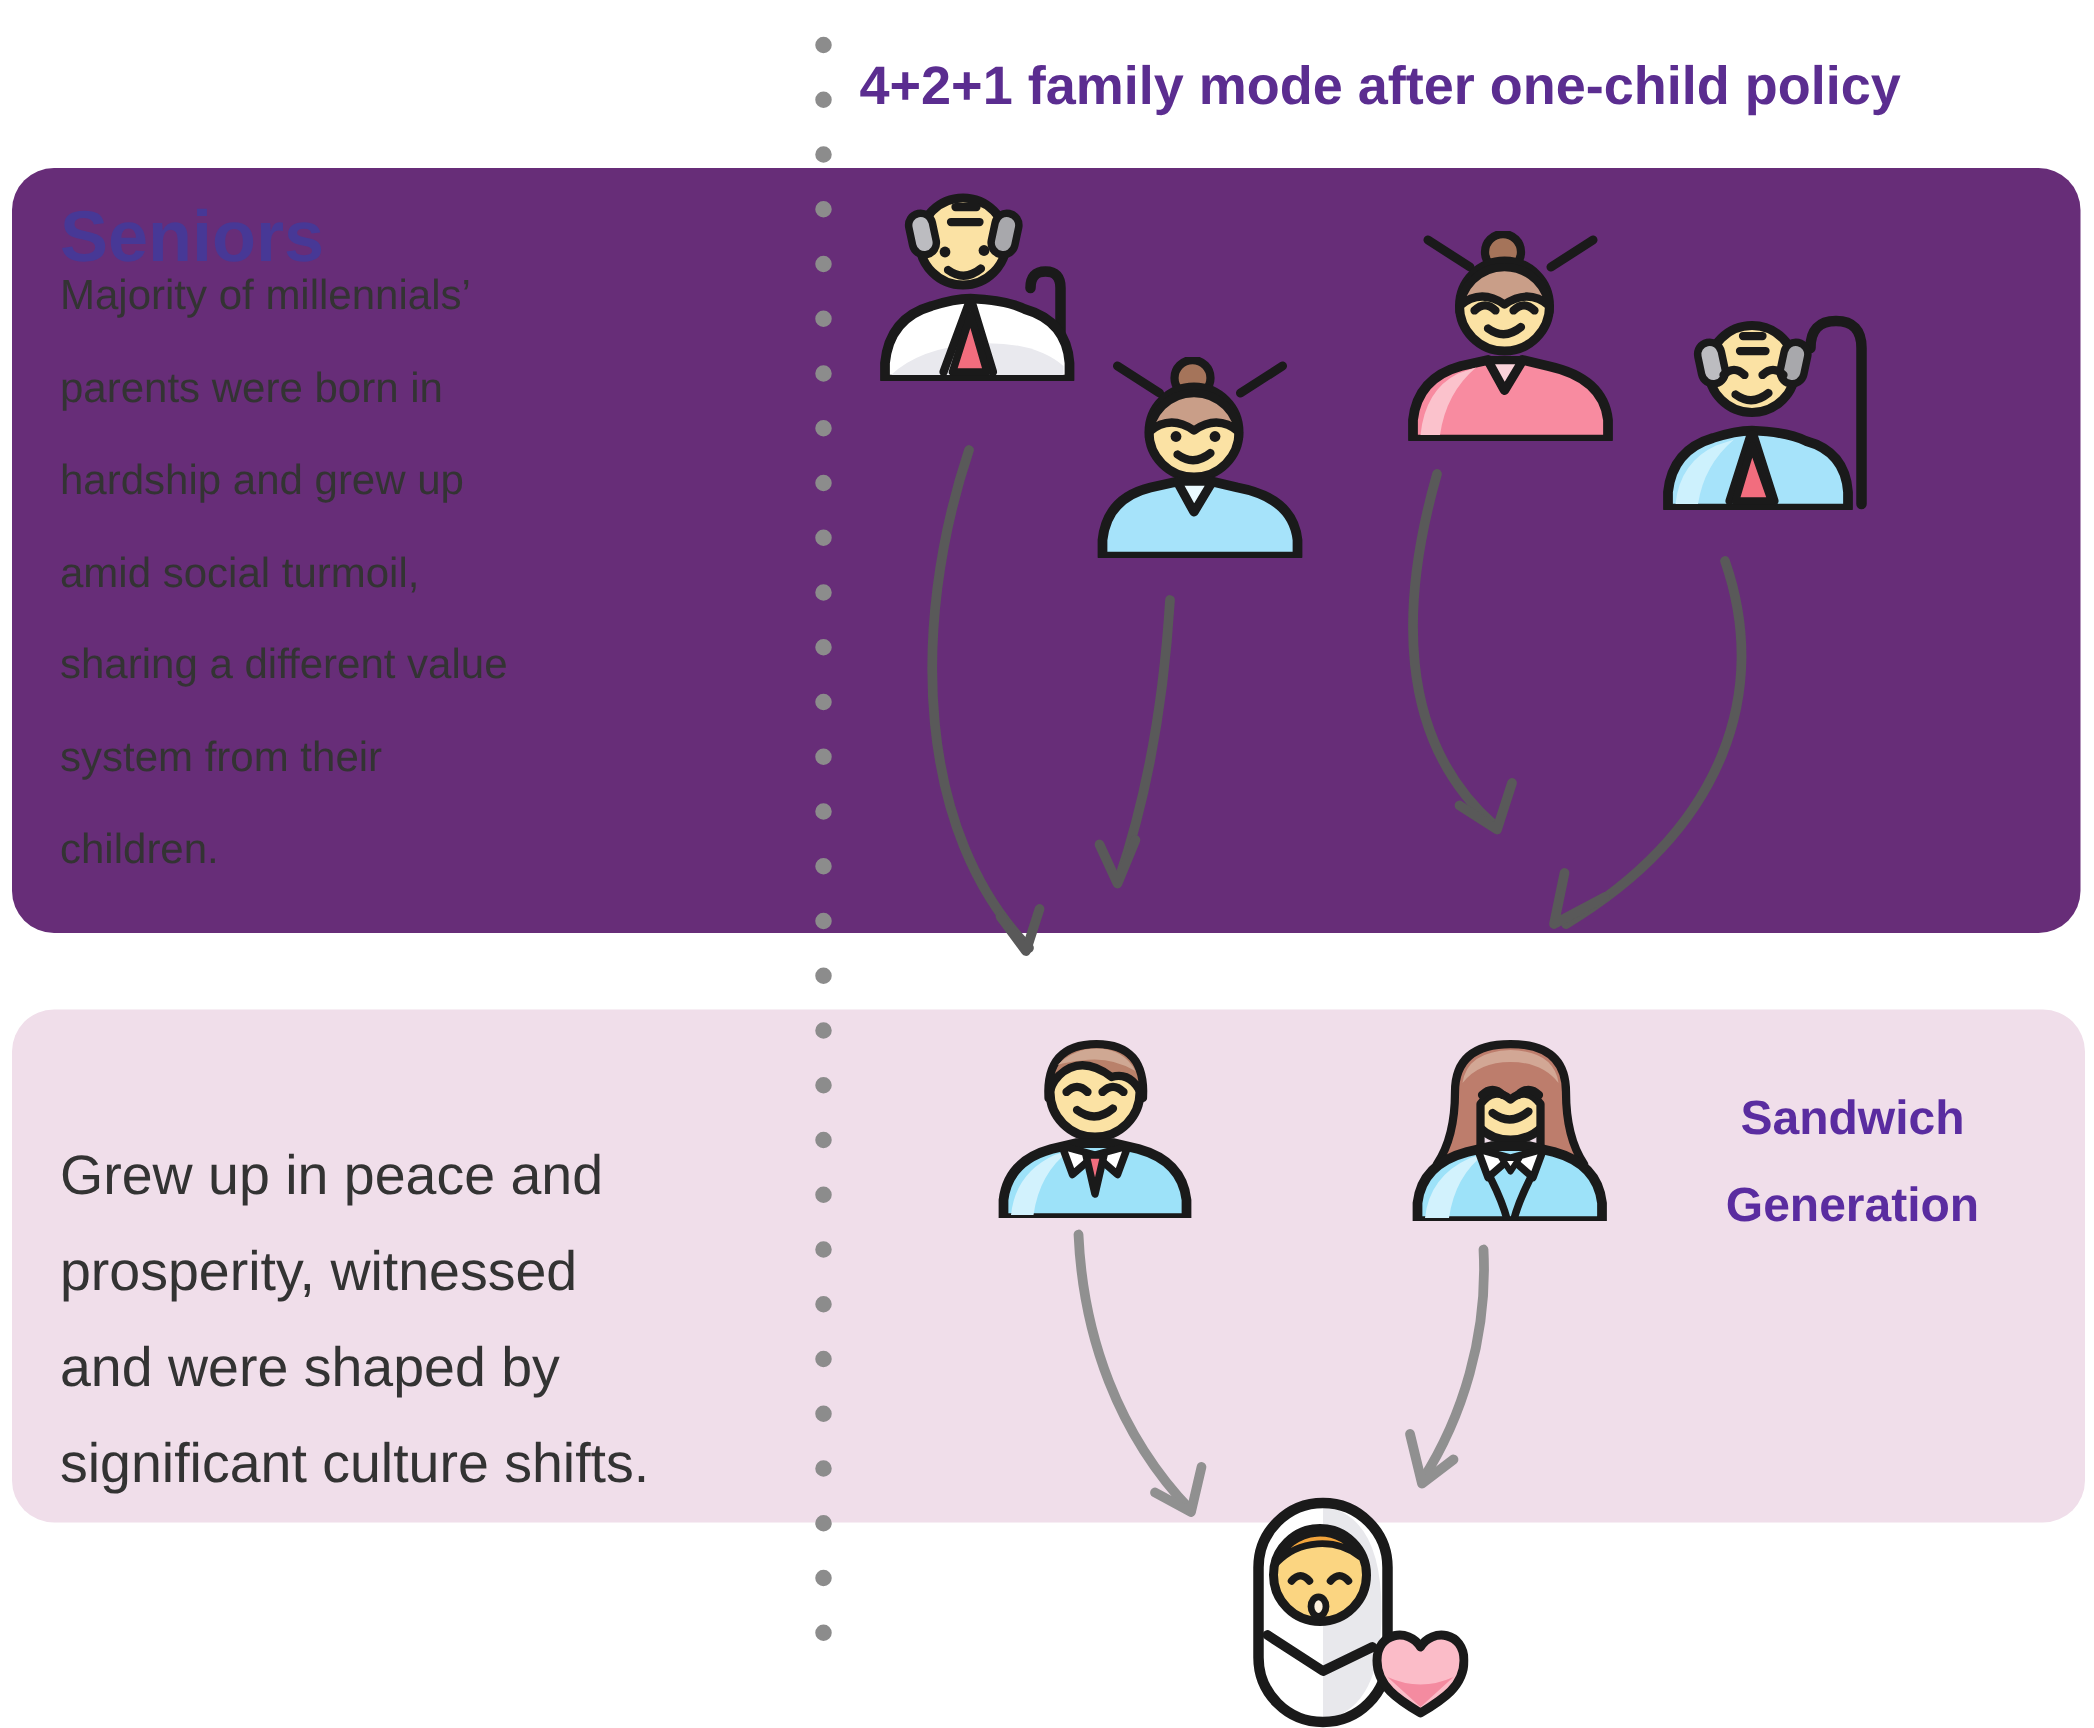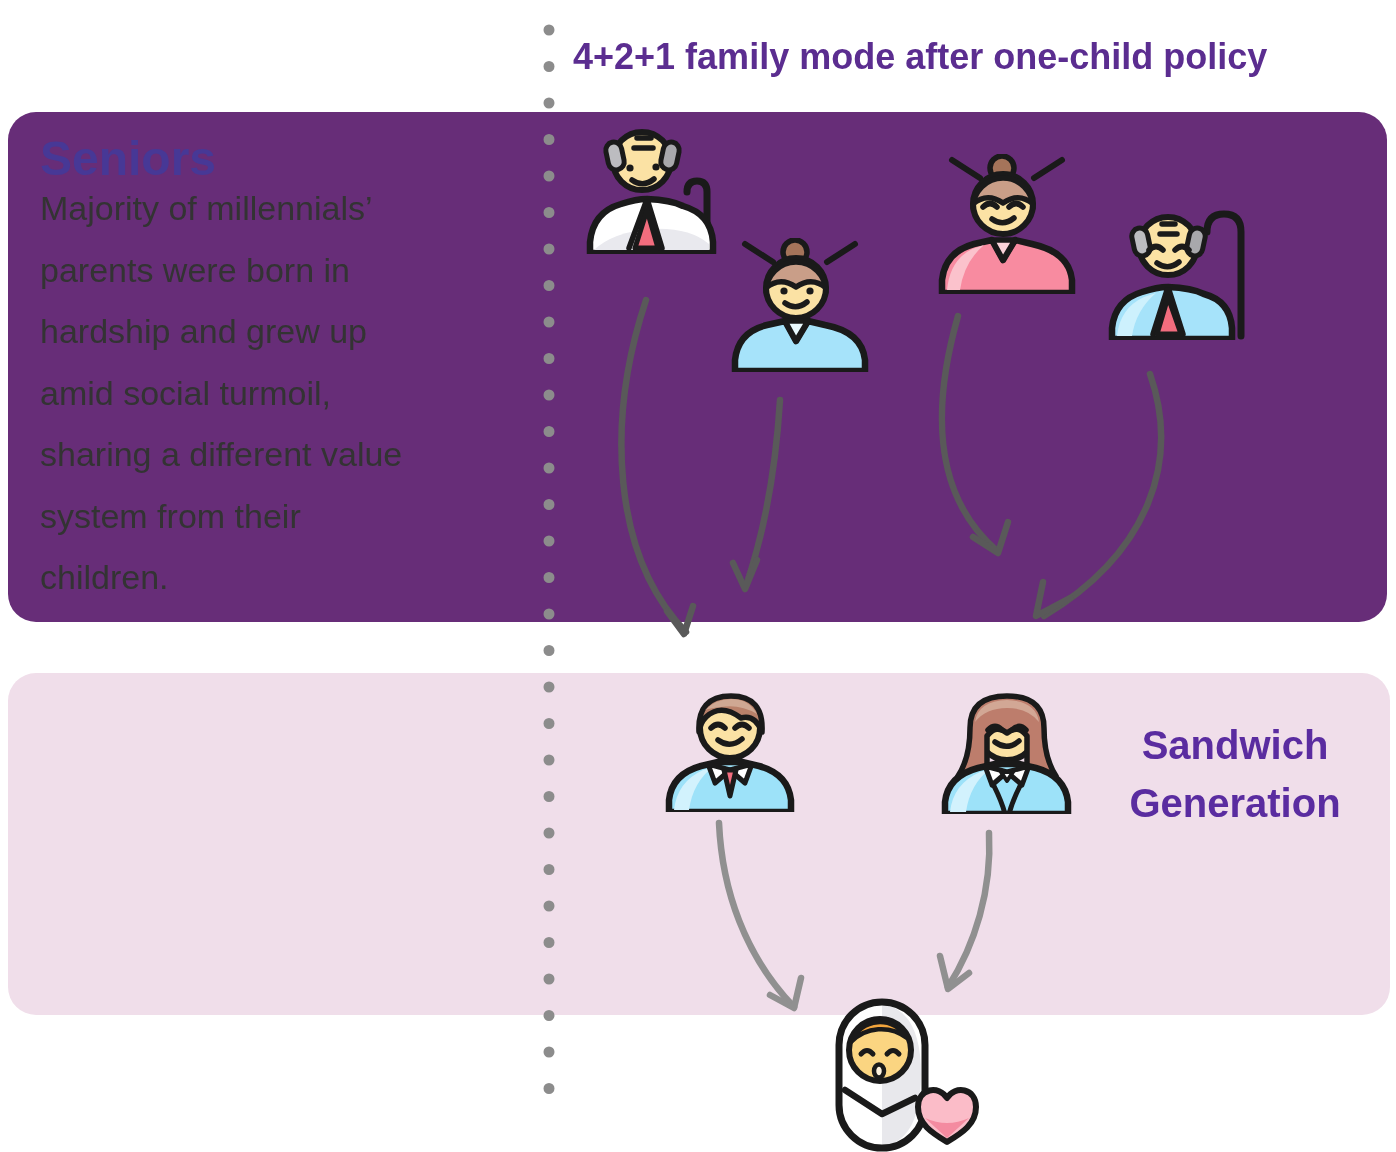--- a/index.html
+++ b/index.html
@@ -9,24 +9,24 @@
   }
   *{margin:0;padding:0;box-sizing:border-box;}
   html,body{width:1396px;height:1152px;overflow:hidden;background:var(--page-bg);
     font-family:"Liberation Sans","DejaVu Sans",sans-serif;}
   .canvas{position:relative;width:1396px;height:1152px;background:var(--page-bg);}
   .box{position:absolute;border-radius:28px;}
   .box.seniors{left:8px;top:112px;width:1379px;height:510px;background:var(--seniors-box);}
   .box.millennials{left:8px;top:673px;width:1382px;height:342px;background:var(--millennials-box);}
   .title{position:absolute;left:573px;top:36px;font-size:36px;font-weight:bold;color:var(--title-text);white-space:nowrap;}
   .h-seniors{position:absolute;left:40px;top:131px;font-size:48px;font-weight:bold;color:var(--seniors-heading);}
-  .t-seniors{position:absolute;left:40px;top:178px;width:520px;font-size:34px;line-height:61.5px;color:var(--body-text);white-space:pre-line;}
+  .t-seniors{position:absolute;left:40px;top:166px;width:520px;font-size:28px;line-height:61.5px;color:var(--body-text);white-space:pre-line;}
   .h-millennials{position:absolute;left:40px;top:694px;font-size:44px;font-weight:bold;color:var(--purple-heading);}
   .t-millennials{position:absolute;left:40px;top:752px;width:540px;font-size:37px;line-height:64px;color:var(--body-text);white-space:pre-line;}
-  .sandwich{position:absolute;left:1085px;top:716px;width:300px;text-align:center;font-size:40px;line-height:58px;
+  .sandwich{position:absolute;left:1085px;top:716px;width:300px;text-align:center;font-size:32px;line-height:58px;
     font-weight:bold;color:var(--purple-heading);white-space:pre-line;}
   .overlay{position:absolute;left:0;top:0;width:1396px;height:1152px;pointer-events:none;}
   .dotline{stroke:var(--dotted-line);stroke-width:11;stroke-linecap:round;stroke-dasharray:0 36.5;fill:none;}
   .arrow-dark{stroke:var(--arrow-dark);stroke-width:6.5;fill:none;stroke-linecap:round;stroke-linejoin:round;}
   .arrow-light{stroke:var(--arrow-light);stroke-width:6.5;fill:none;stroke-linecap:round;stroke-linejoin:round;}
   .icon{position:absolute;}
   .icon svg{display:block;width:100%;height:100%;}
   .ol{stroke:#1a1a1a;stroke-linecap:round;stroke-linejoin:round;}
 </style>
 </head>
@@ -39,20 +39,24 @@
 
   <div class="title">4+2+1 family mode after one-child policy</div>
   <div class="h-seniors">Seniors</div>
   <div class="t-seniors">Majority of millennials’
 parents were born in
 hardship and grew up
 amid social turmoil,
 sharing a different value
 system from their
 children.</div>
+  <div class="t-millennials">Grew up in peace and
+prosperity, witnessed
+and were shaped by
+significant culture shifts.</div>
   <div class="sandwich">Sandwich
 Generation</div>
 
   <svg class="overlay" viewBox="0 0 1396 1152">
     <line class="dotline" x1="549" y1="30" x2="549" y2="1112"></line>
     <g>
       <path class="arrow-dark" d="M 646 300 C 606 420, 612 556, 686 632"></path>
       <polyline class="arrow-dark" points="667,611 684,634 693,606"></polyline>
     </g>
     <g>

